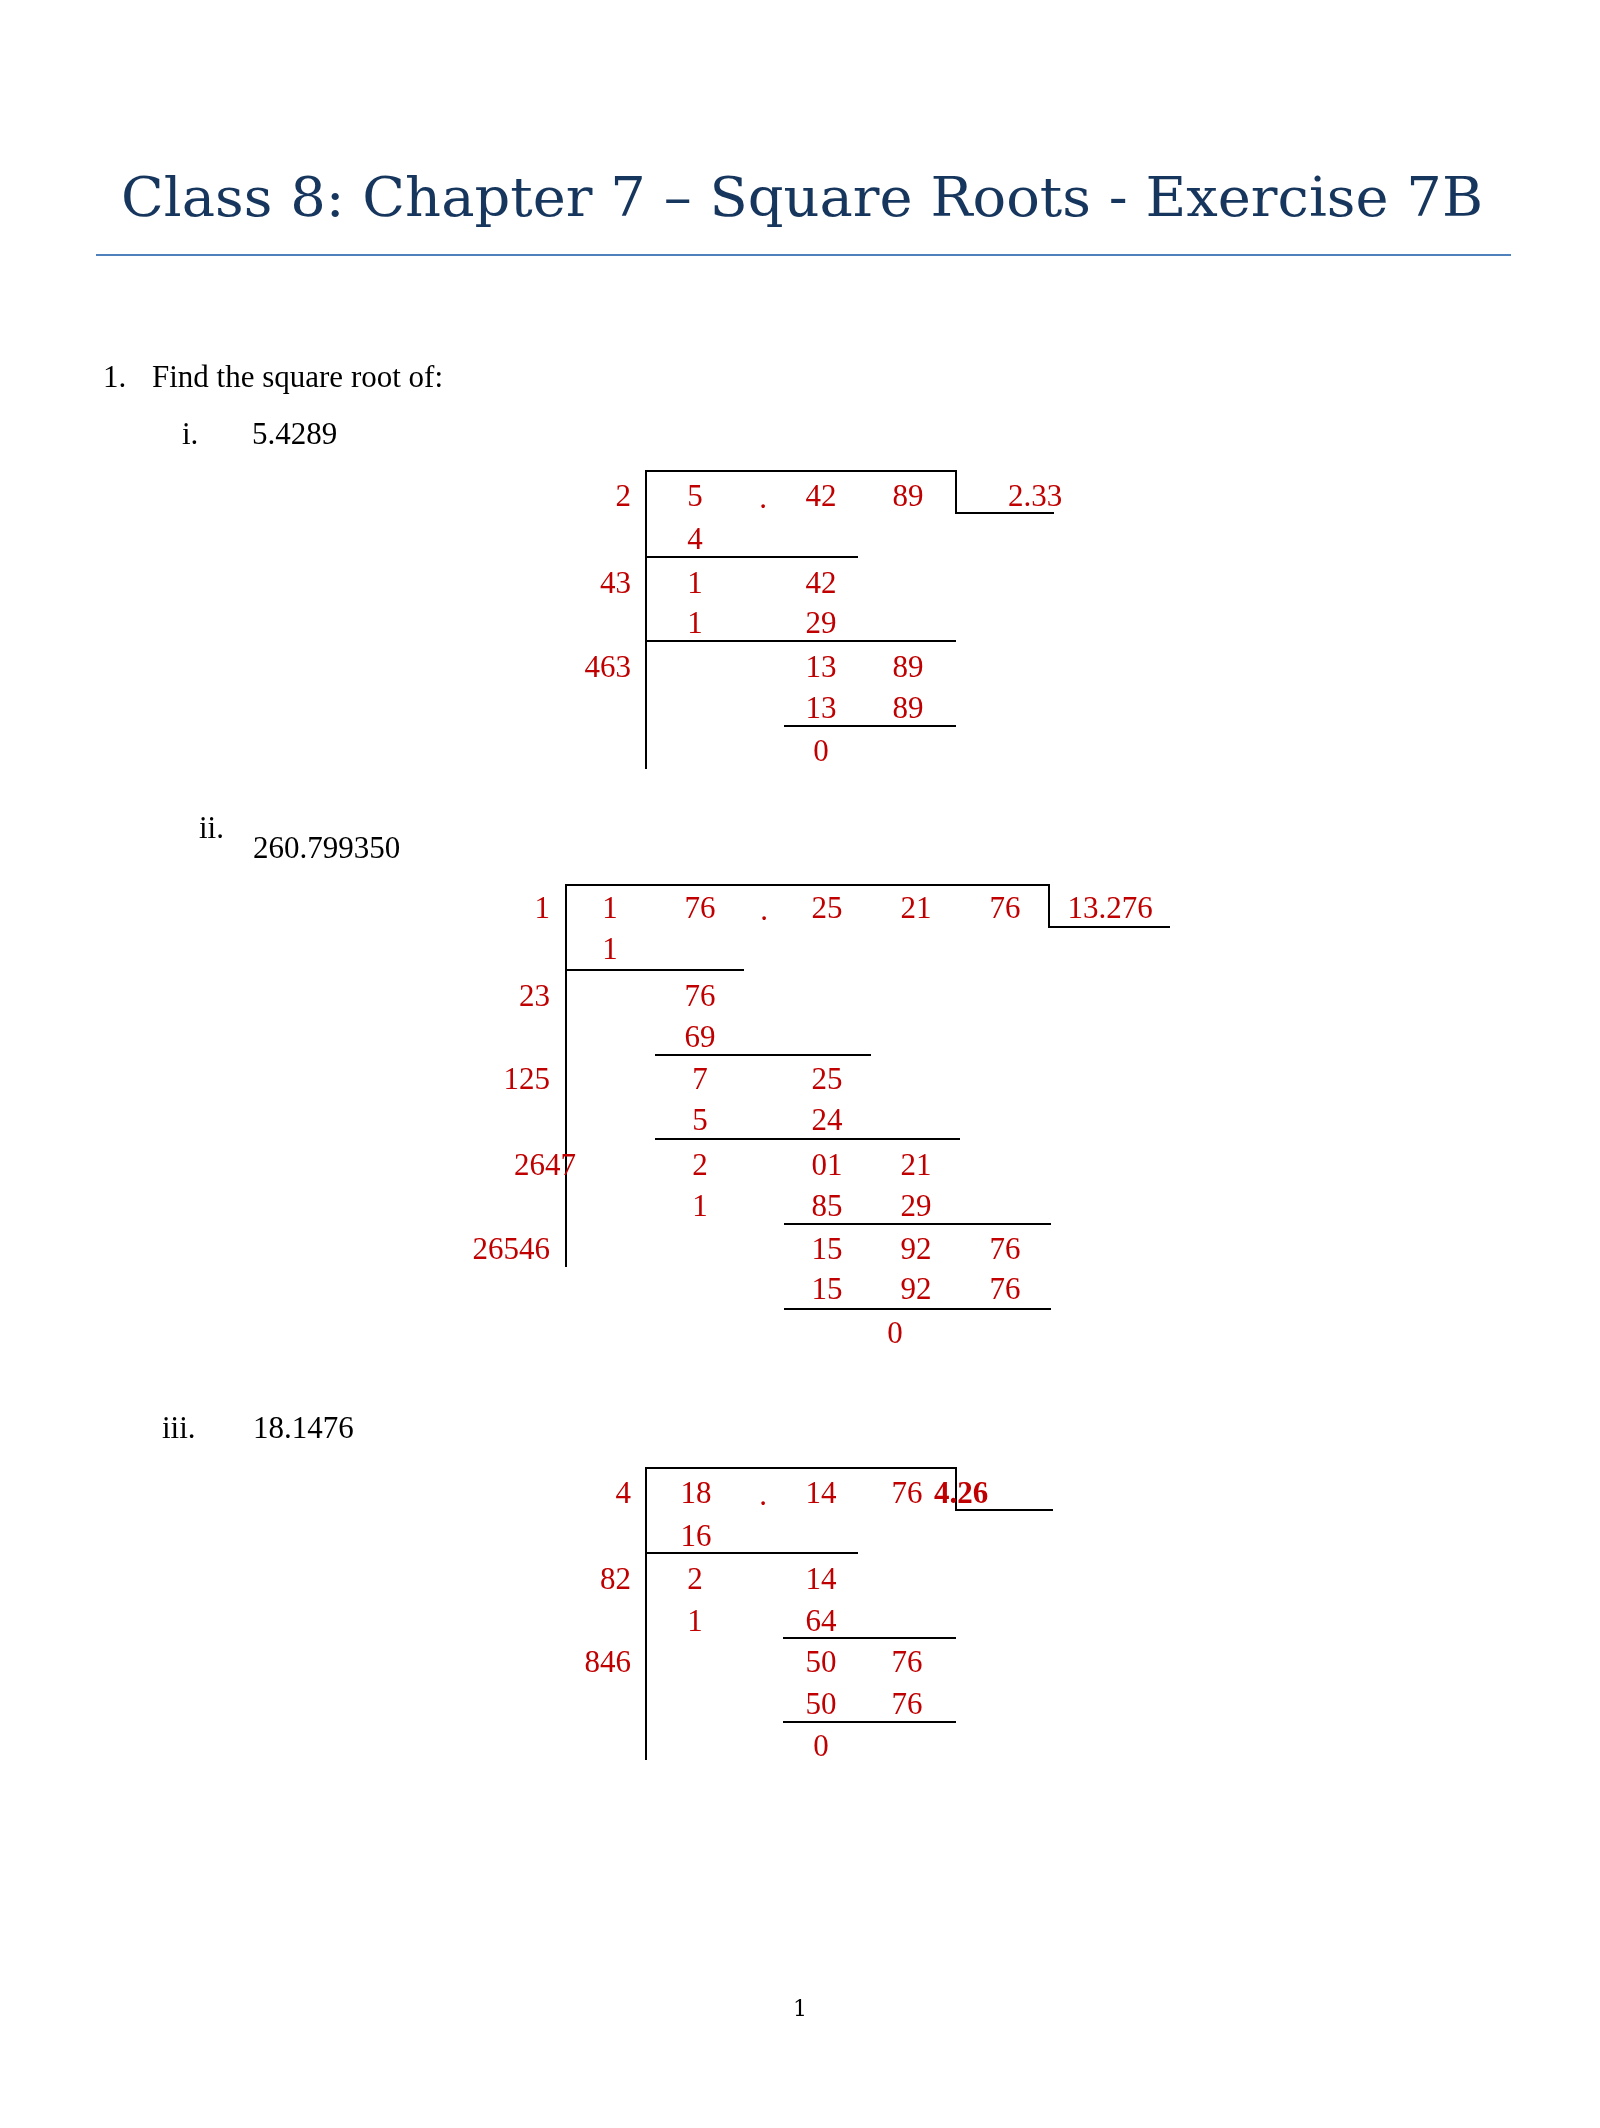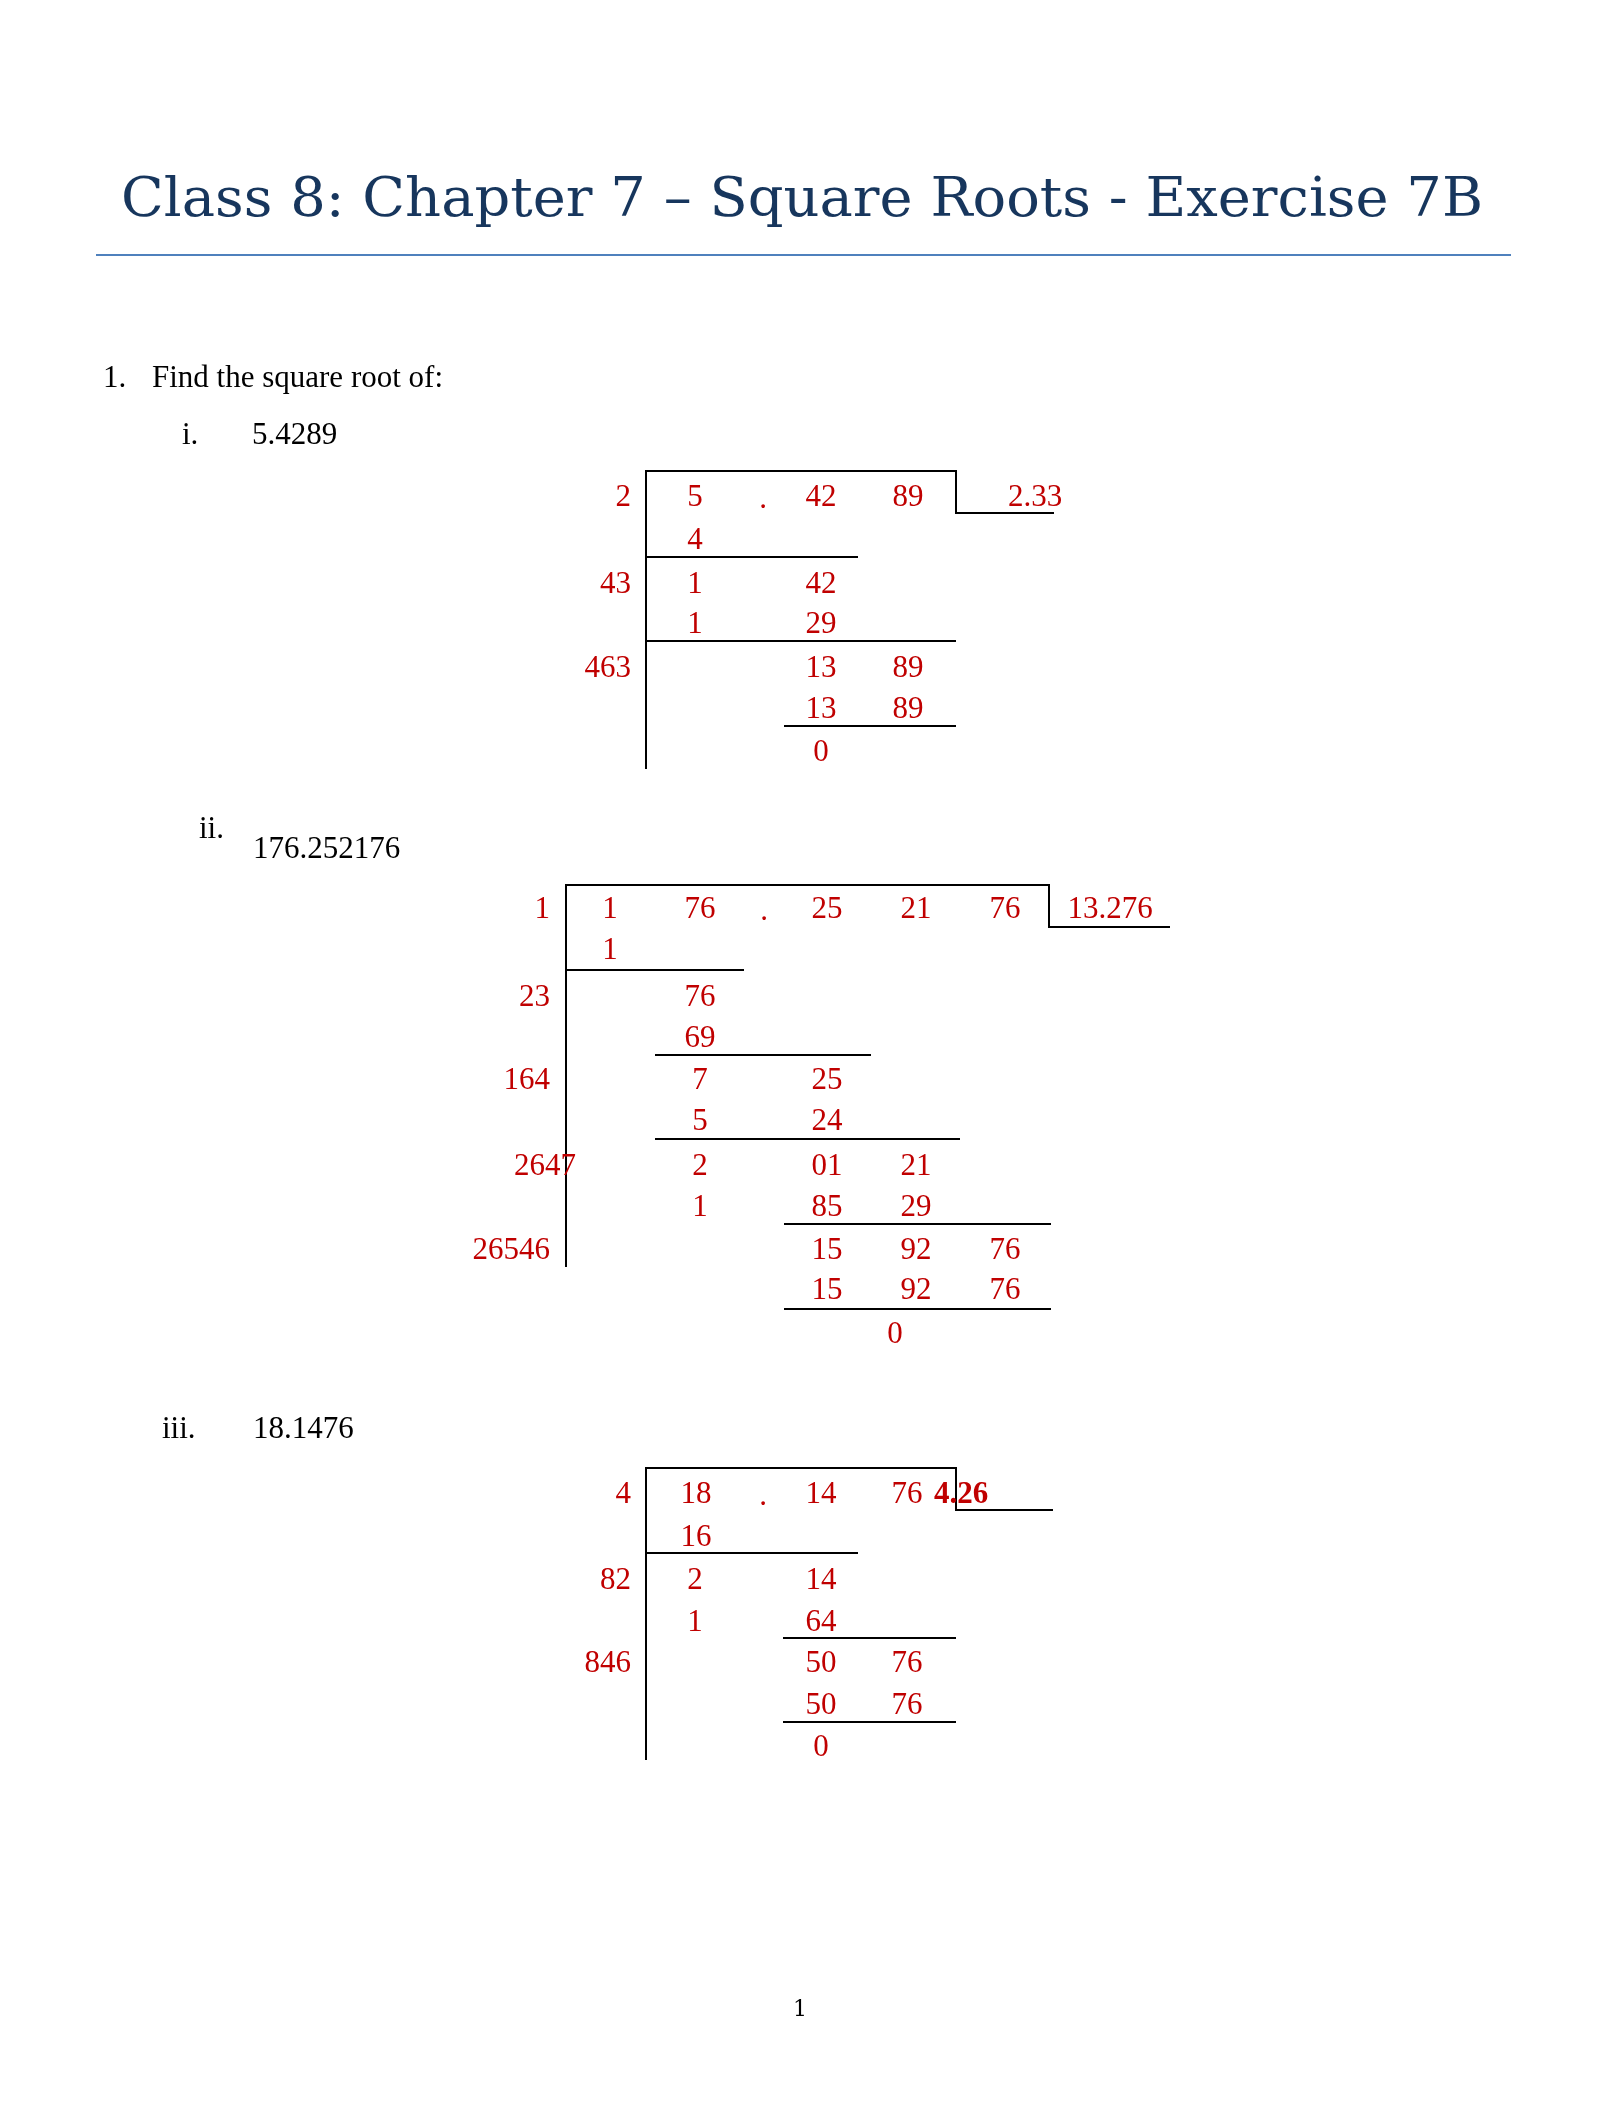--- a/index.html
+++ b/index.html
@@ -51,36 +51,36 @@
   <span class="num" style="left:695px; top:622px;">1</span>
   <span class="num" style="left:821px; top:622px;">29</span>
   <span class="num" style="left:821px; top:666px;">13</span>
   <span class="num" style="left:908px; top:666px;">89</span>
   <span class="num" style="left:821px; top:707px;">13</span>
   <span class="num" style="left:908px; top:707px;">89</span>
   <span class="num" style="left:821px; top:750px;">0</span>
 </div>
 
 <div class="q" style="left:175px; top:812px;margin-left:24px;">ii.</div>
-<div class="q" style="left:253px; top:832px;">176.252176</div>
+<div class="q" style="left:253px; top:832px;">260.799350</div>
 
 <div>
   <div class="hl" style="left:565px; top:884px; width:484px;"></div>
   <div class="vl" style="left:565px; top:884px; height:383px;"></div>
   <div class="vl" style="left:1048px; top:884px; height:43px;"></div>
   <div class="hl" style="left:1048px; top:926px; width:122px;"></div>
   <div class="hl" style="left:565px; top:969px; width:179px;"></div>
   <div class="hl" style="left:655px; top:1054px; width:216px;"></div>
   <div class="hl" style="left:655px; top:1138px; width:305px;"></div>
   <div class="hl" style="left:784px; top:1223px; width:267px;"></div>
   <div class="hl" style="left:784px; top:1308px; width:267px;"></div>
 
   <span class="num r" style="left:550px; top:907px;">1</span>
   <span class="num r" style="left:550px; top:995px;">23</span>
-  <span class="num r" style="left:550px; top:1078px;">164</span>
+  <span class="num r" style="left:550px; top:1078px;">125</span>
   <span class="num r" style="left:550px; top:1164px;margin-left:26px;">2647</span>
   <span class="num r" style="left:550px; top:1248px;">26546</span>
 
   <span class="num" style="left:610px; top:907px;">1</span>
   <span class="num" style="left:700px; top:907px;">76</span>
   <span class="num" style="left:764px; top:909px;">.</span>
   <span class="num" style="left:827px; top:907px;">25</span>
   <span class="num" style="left:916px; top:907px;">21</span>
   <span class="num" style="left:1005px; top:907px;">76</span>
   <span class="num" style="left:1110px; top:907px;">13.276</span>

